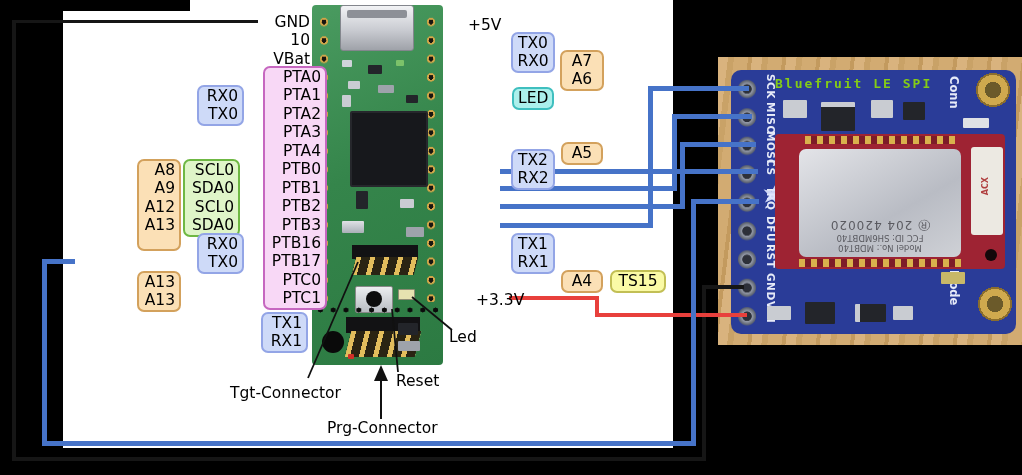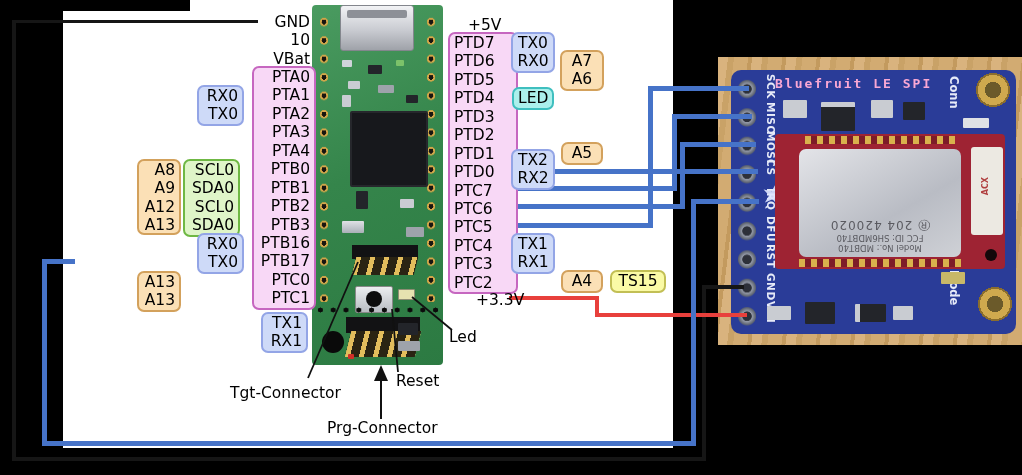--- a/index.html
+++ b/index.html
@@ -44,21 +44,21 @@
     background-image:radial-gradient(circle 3.4px at 6.4px 5px,#0b0b0b 70%,rgba(0,0,0,0) 78%);}
   .t-conn{position:absolute;background:#121214;}
   .t-pins{position:absolute;background:repeating-linear-gradient(90deg,#e2bd5c 0 5px,#2a2413 5px 14px);
     transform:skewX(-14deg);}
   .t-bigdot{position:absolute;left:10px;top:326px;width:22px;height:22px;border-radius:50%;background:#0a0a0a;}
   
   .bfphoto{position:absolute;left:718px;top:57px;width:304px;height:288px;z-index:4;overflow:hidden;
     background:repeating-linear-gradient(97deg,#d9b37e 0 10px,#c9a267 10px 16px,#d2ab72 16px 30px,#c39a5e 30px 34px);}
   .bfboard{position:absolute;left:13px;top:13px;width:285px;height:264px;background:#2a3c98;border-radius:10px;}
   .bf-title{position:absolute;left:44px;top:6px;font-family:"DejaVu Sans Mono",monospace;
-    font-size:13px;font-weight:bold;letter-spacing:2px;color:#f9a8d4;}
+    font-size:13px;font-weight:bold;letter-spacing:2px;color:#84cc16;}
   .vtext{writing-mode:vertical-rl;font-weight:bold;color:#E6EAF8;}
   .bf-holes{position:absolute;left:2px;top:5px;width:28px;height:258px;background-repeat:repeat-y;
     background-size:28px 28.42px;
     background-image:radial-gradient(circle 9.5px at 14px 14px,#2d3039 46%,#949aa8 54%,#5d636f 90%,rgba(0,0,0,0) 100%);}
   .bf-pin-labels{position:absolute;left:31px;top:4px;}
   .bf-pin-labels .bfp{height:28.42px;width:15px;writing-mode:vertical-rl;
     font:bold 10.5px "DejaVu Sans",sans-serif;color:#E6EAF8;letter-spacing:.5px;}
   .bf-red{position:absolute;left:44px;top:64px;width:230px;height:135px;background:#9e2333;border-radius:4px;}
   .bf-teeth{position:absolute;height:8px;background:repeating-linear-gradient(90deg,#d9b14c 0 6px,#7d1c28 6px 12px);}
   .bf-shield{position:absolute;left:24px;top:15px;width:162px;height:108px;border-radius:7px;
@@ -108,21 +108,21 @@
   <div class="wire wb" style="left:691px;top:199px;width:5px;height:247px;"></div>
   <div class="wire wb" style="left:691px;top:199px;width:68px;height:5px;"></div>
 
   <div class="plain tar" style="left:238px;top:13px;width:72px;">
       <div class="row">GND</div>
       <div class="row">10</div>
       <div class="row">VBat</div>
     </div>
 
 
-  <div class="pbox orange tar" style="left:137px;top:159px;width:44px;height:76px;">
+  <div class="pbox orange tar" style="left:137px;top:159px;width:44px;height:92px;">
       <div class="row">A8</div>
       <div class="row">A9</div>
       <div class="row">A12</div>
       <div class="row">A13</div>
     </div>
 
   <div class="pbox green tar" style="left:183px;top:159px;width:57px;height:78px;">
       <div class="row">SCL0</div>
       <div class="row">SDA0</div>
       <div class="row">SCL0</div>
@@ -137,21 +137,21 @@
   <div class="pbox bluebox tar" style="left:197px;top:233px;width:47px;height:41px;">
       <div class="row">RX0</div>
       <div class="row">TX0</div>
     </div>
 
   <div class="pbox orange tar" style="left:137px;top:271px;width:44px;height:41px;">
       <div class="row">A13</div>
       <div class="row">A13</div>
     </div>
 
-  <div class="pbox pink tar" style="left:252px;top:66px;width:64px;height:244px;">
+  <div class="pbox pink tar" style="left:263px;top:66px;width:64px;height:244px;">
       <div class="row">PTA0</div>
       <div class="row">PTA1</div>
       <div class="row">PTA2</div>
       <div class="row">PTA3</div>
       <div class="row">PTA4</div>
       <div class="row">PTB0</div>
       <div class="row">PTB1</div>
       <div class="row">PTB2</div>
       <div class="row">PTB3</div>
       <div class="row">PTB16</div>
@@ -160,36 +160,20 @@
       <div class="row">PTC1</div>
     </div>
 
   <div class="pbox bluebox tar" style="left:261px;top:312px;width:47px;height:41px;">
       <div class="row">TX1</div>
       <div class="row">RX1</div>
     </div>
 
   <div class="plain" style="left:452px;top:16px;margin-left:16px;">+5V</div>
 
-  <div class="pbox pink" style="left:448px;top:32px;width:70px;height:262px;">
-      <div class="row">PTD7</div>
-      <div class="row">PTD6</div>
-      <div class="row">PTD5</div>
-      <div class="row">PTD4</div>
-      <div class="row">PTD3</div>
-      <div class="row">PTD2</div>
-      <div class="row">PTD1</div>
-      <div class="row">PTD0</div>
-      <div class="row">PTC7</div>
-      <div class="row">PTC6</div>
-      <div class="row">PTC5</div>
-      <div class="row">PTC4</div>
-      <div class="row">PTC3</div>
-      <div class="row">PTC2</div>
-    </div>
 
   <div class="plain" style="left:452px;top:291px;margin-left:24px;">+3.3V</div>
 
   <div class="pbox bluebox tac" style="left:511px;top:32px;width:44px;height:41px;">
       <div class="row">TX0</div>
       <div class="row">RX0</div>
     </div>
 
   <div class="pbox orange tac" style="left:560px;top:50px;width:44px;height:41px;">
       <div class="row">A7</div>

